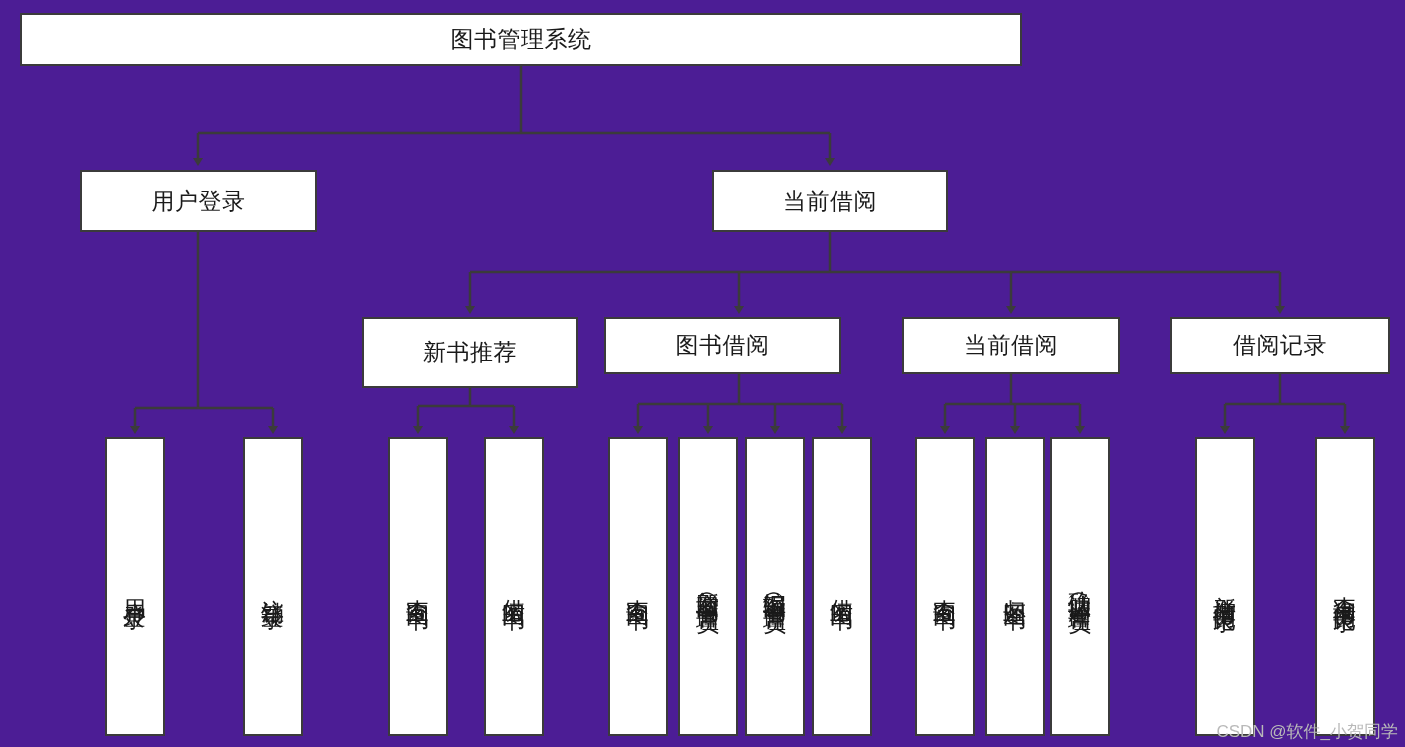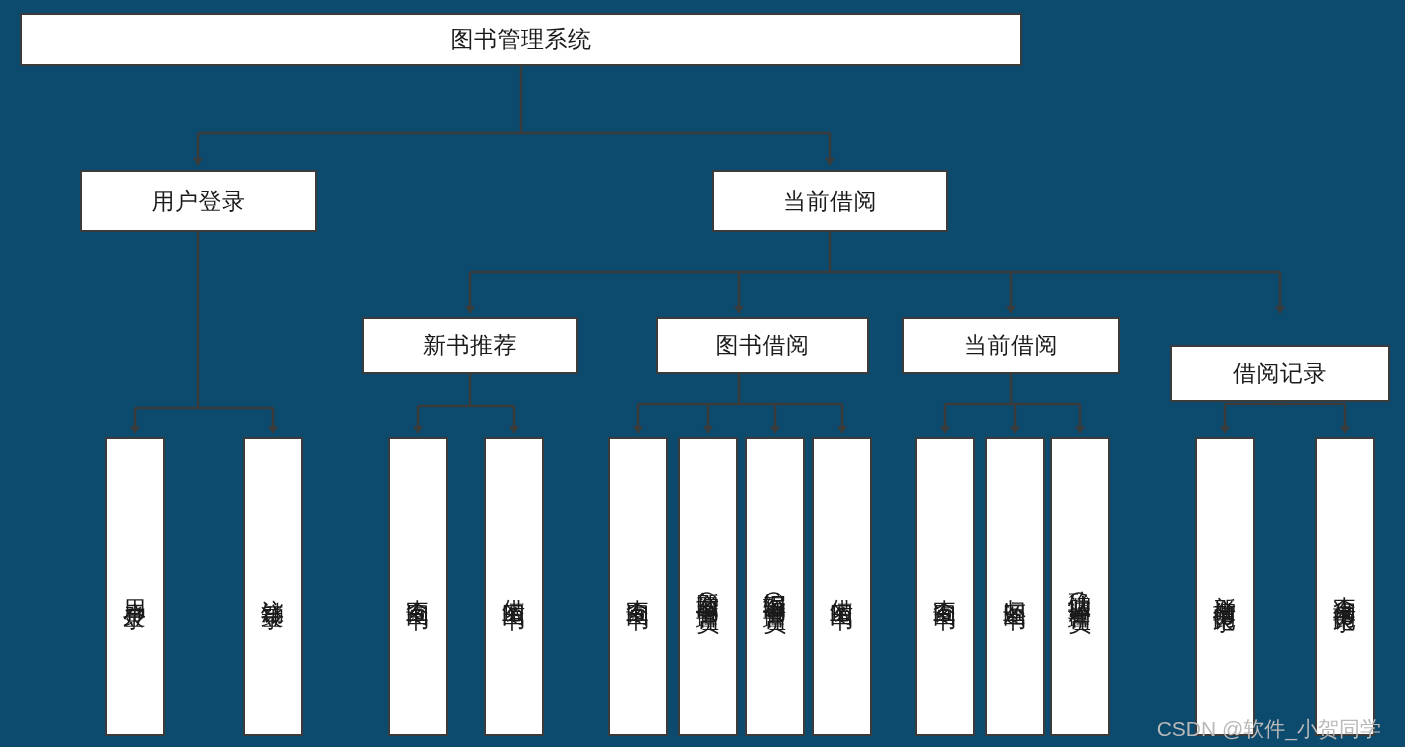--- a/index.html
+++ b/index.html
@@ -7,21 +7,21 @@
     padding: 0;
     background: #ffffff;
   }
   body {
     font-family: "Liberation Sans", "DejaVu Sans", sans-serif;
   }
   #canvas {
     position: relative;
     width: 1405px;
     height: 747px;
-    background: #0c4a6e;
+    background: #4c1d95;
     overflow: hidden;
   }
   #edges {
     position: absolute;
     left: 0;
     top: 0;
     width: 1405px;
     height: 747px;
     pointer-events: none;
   }
@@ -47,23 +47,23 @@
     line-height: 1.05;
     padding: 4px 0;
     white-space: nowrap;
   }
   .node.vert span {
     writing-mode: vertical-rl;
     text-orientation: upright;
   }
   #watermark {
     position: absolute;
-    right: 24px;
+    right: 7px;
     bottom: 4px;
-    font-size: 21px;
+    font-size: 17px;
     color: #b9b9b9;
     white-space: nowrap;
     user-select: none;
   }
 </style>
 </head>
 <body>
 
 <div id="canvas">
 
@@ -121,30 +121,30 @@
     <span>图书管理系统</span>
   </div>
 
   <div class="node horiz" style="left:80px; top:170px; width:237px; height:62px;">
     <span>用户登录</span>
   </div>
   <div class="node horiz" style="left:712px; top:170px; width:236px; height:62px;">
     <span>当前借阅</span>
   </div>
 
-  <div class="node horiz" style="left:362px; top:317px; width:216px; height:57px;">
+  <div class="node horiz" style="left:362px; top:317px; width:216px; height:71px;">
     <span>新书推荐</span>
   </div>
-  <div class="node horiz" style="left:656px; top:317px; width:213px; height:57px;justify-content:center;">
+  <div class="node horiz" style="left:604px; top:317px; width:237px; height:57px;justify-content:center;">
     <span>图书借阅</span>
   </div>
   <div class="node horiz" style="left:902px; top:317px; width:218px; height:57px;text-align:center;">
     <span>当前借阅</span>
   </div>
-  <div class="node horiz" style="left:1170px; top:317px; width:220px; height:57px;margin-top:28px;">
+  <div class="node horiz" style="left:1170px; top:317px; width:220px; height:57px;">
     <span>借阅记录</span>
   </div>
 
   <div class="node vert" style="left:105px; top:437px; width:60px; height:299px;">
     <span>用户登录</span>
   </div>
   <div class="node vert" style="left:243px; top:437px; width:60px; height:299px;">
     <span>注销登录</span>
   </div>
 

